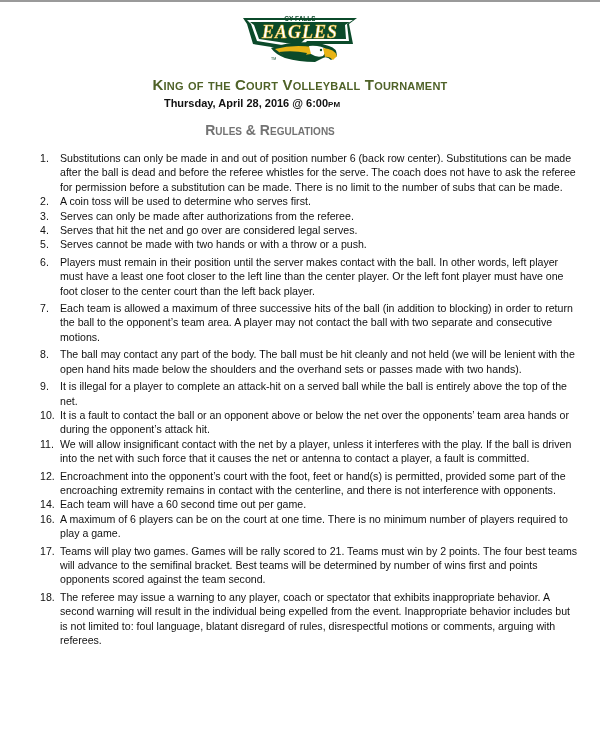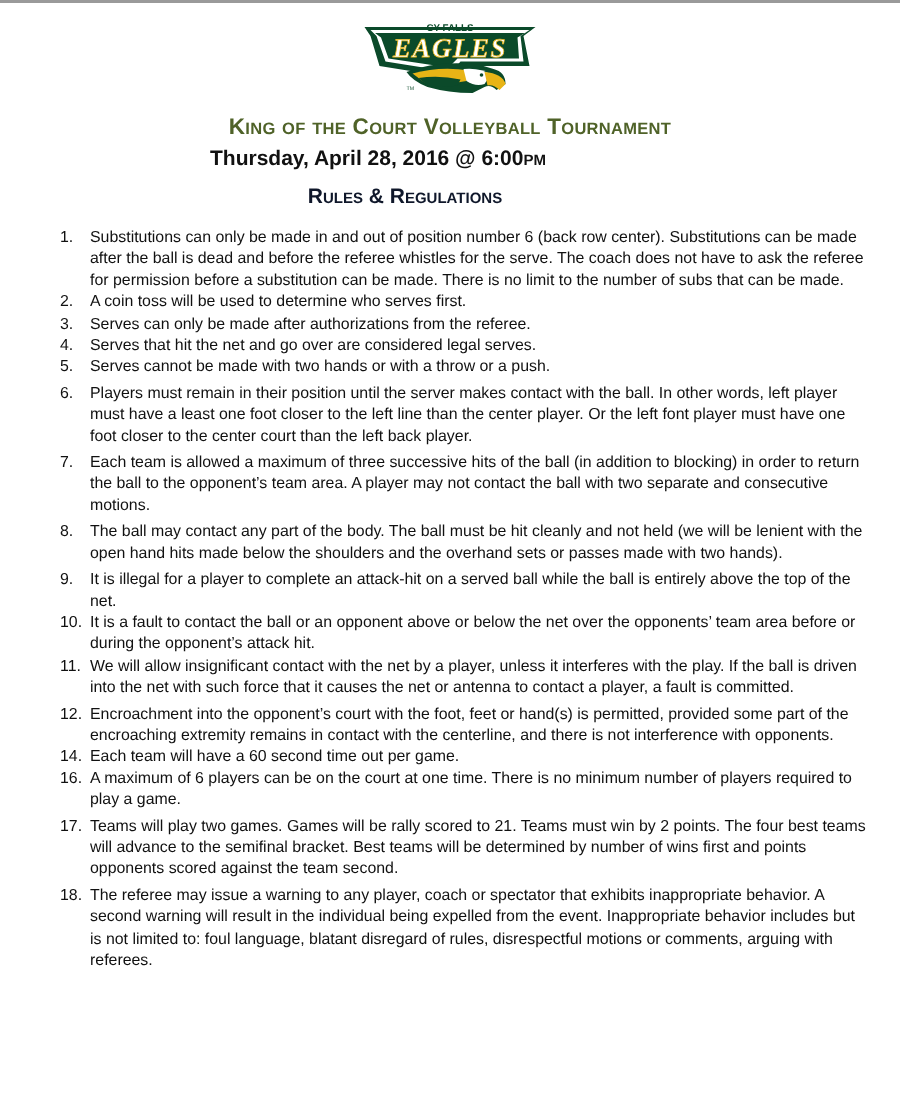--- a/index.html
+++ b/index.html
@@ -6,26 +6,26 @@
     html, body { width: 600px; height: 745px; background: #ffffff; overflow: hidden; }
     body { font-family: "Liberation Sans", sans-serif; color: #111; position: relative; }
     .topline { position: absolute; top: 0; left: 0; width: 600px; height: 2px; background: #9a9a9a; }
     .logo { position: absolute; left: 241px; top: 10px; width: 118px; height: 58px; }
     .title {
       position: absolute; top: 76px; left: 0; width: 600px; text-align: center;
       font-size: 15px; font-weight: bold; color: #4f6228; font-variant: small-caps; letter-spacing: 0.2px;
     }
     .date {
       position: absolute; top: 97px; left: 0; width: 504px; text-align: center;
-      font-size: 14px; font-weight: bold; color: #111;
+      font-size: 11px; font-weight: bold; color: #111;
     }
     .date .pm { font-variant: small-caps; }
     .subtitle {
       position: absolute; top: 122px; left: 0; width: 540px; text-align: center;
-      font-size: 14px; font-weight: bold; color: #0f172a; font-variant: small-caps;
+      font-size: 14px; font-weight: bold; color: #737373; font-variant: small-caps;
     }
     .rules { position: absolute; top: 151px; left: 40px; width: 540px; list-style: none; }
     .rule { display: flex; font-size: 10.6px; line-height: 14.4px; margin-bottom: 3px; }
     .rule.tight { margin-bottom: 0; }
     .rule .num { width: 20px; flex: 0 0 20px; }
     .rule .txt { flex: 1; }
   </style>
 </head>
 <body>
 
@@ -86,21 +86,21 @@
   <li class="rule">
       <span class="num">8.</span>
       <span class="txt">The ball may contact any part of the body. The ball must be hit cleanly and not held (we will be lenient with the open hand hits made below the shoulders and the overhand sets or passes made with two hands).</span>
     </li>
   <li class="rule tight">
       <span class="num">9.</span>
       <span class="txt">It is illegal for a player to complete an attack-hit on a served ball while the ball is entirely above the top of the net.</span>
     </li>
   <li class="rule tight">
       <span class="num">10.</span>
-      <span class="txt">It is a fault to contact the ball or an opponent above or below the net over the opponents’ team area before or during the opponent’s attack hit.</span>
+      <span class="txt">It is a fault to contact the ball or an opponent above or below the net over the opponents’ team area hands or during the opponent’s attack hit.</span>
     </li>
   <li class="rule">
       <span class="num">11.</span>
       <span class="txt">We will allow insignificant contact with the net by a player, unless it interferes with the play. If the ball is driven into the net with such force that it causes the net or antenna to contact a player, a fault is committed.</span>
     </li>
   <li class="rule tight">
       <span class="num">12.</span>
       <span class="txt">Encroachment into the opponent’s court with the foot, feet or hand(s) is permitted, provided some part of the encroaching extremity remains in contact with the centerline, and there is not interference with opponents.</span>
     </li>
   <li class="rule tight">

